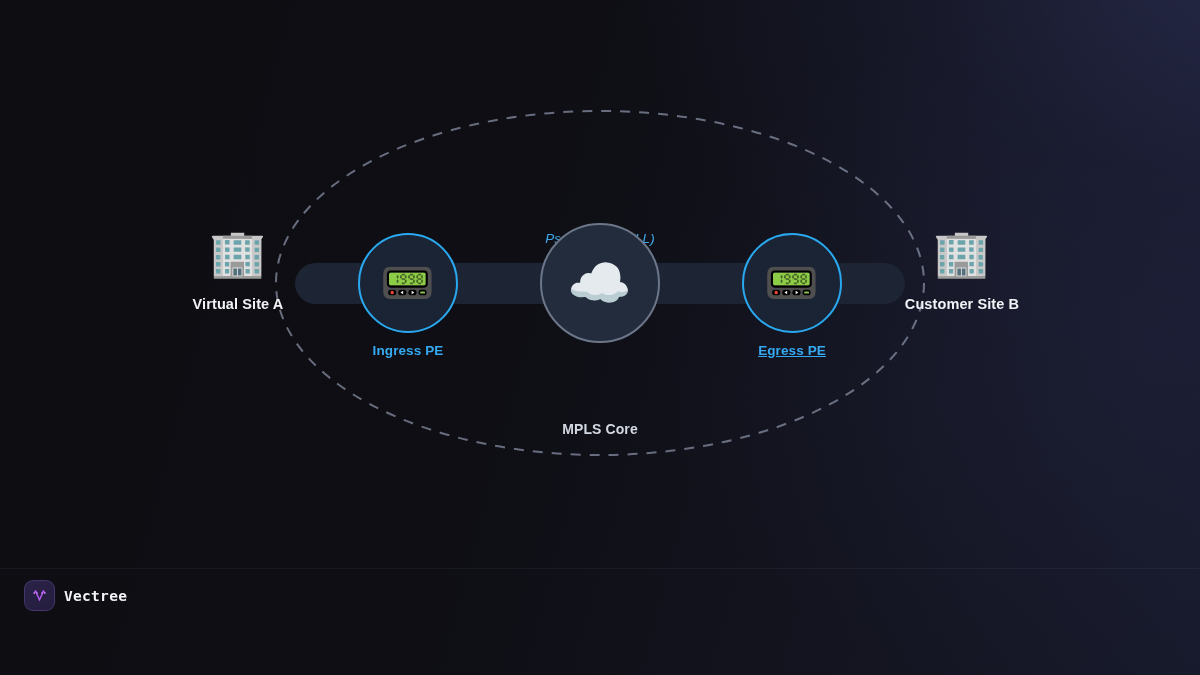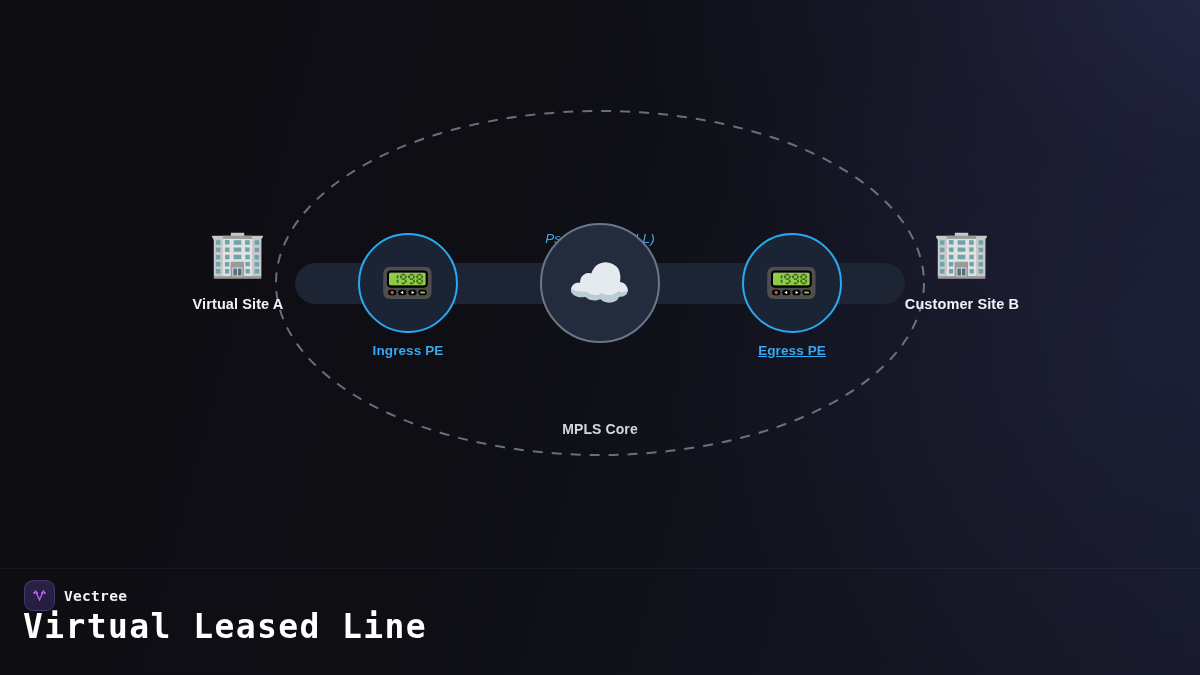--- a/index.html
+++ b/index.html
@@ -204,18 +204,17 @@
             <circle cx="5.3" cy="9.1" r="1.05"></circle>
             <circle cx="8.8" cy="9.1" r="1.05"></circle>
             <circle cx="15.3" cy="9.1" r="1.05"></circle>
             <circle cx="18.8" cy="9.1" r="1.05"></circle>
           </g>
         </svg>
       </div>
       <div id="brand-name">Vectree</div>
     </div>
 
-    <div id="page-title">Virtual Leased Line</div>
 
 
   </div>
 
 </div>
 
 </body></html>

